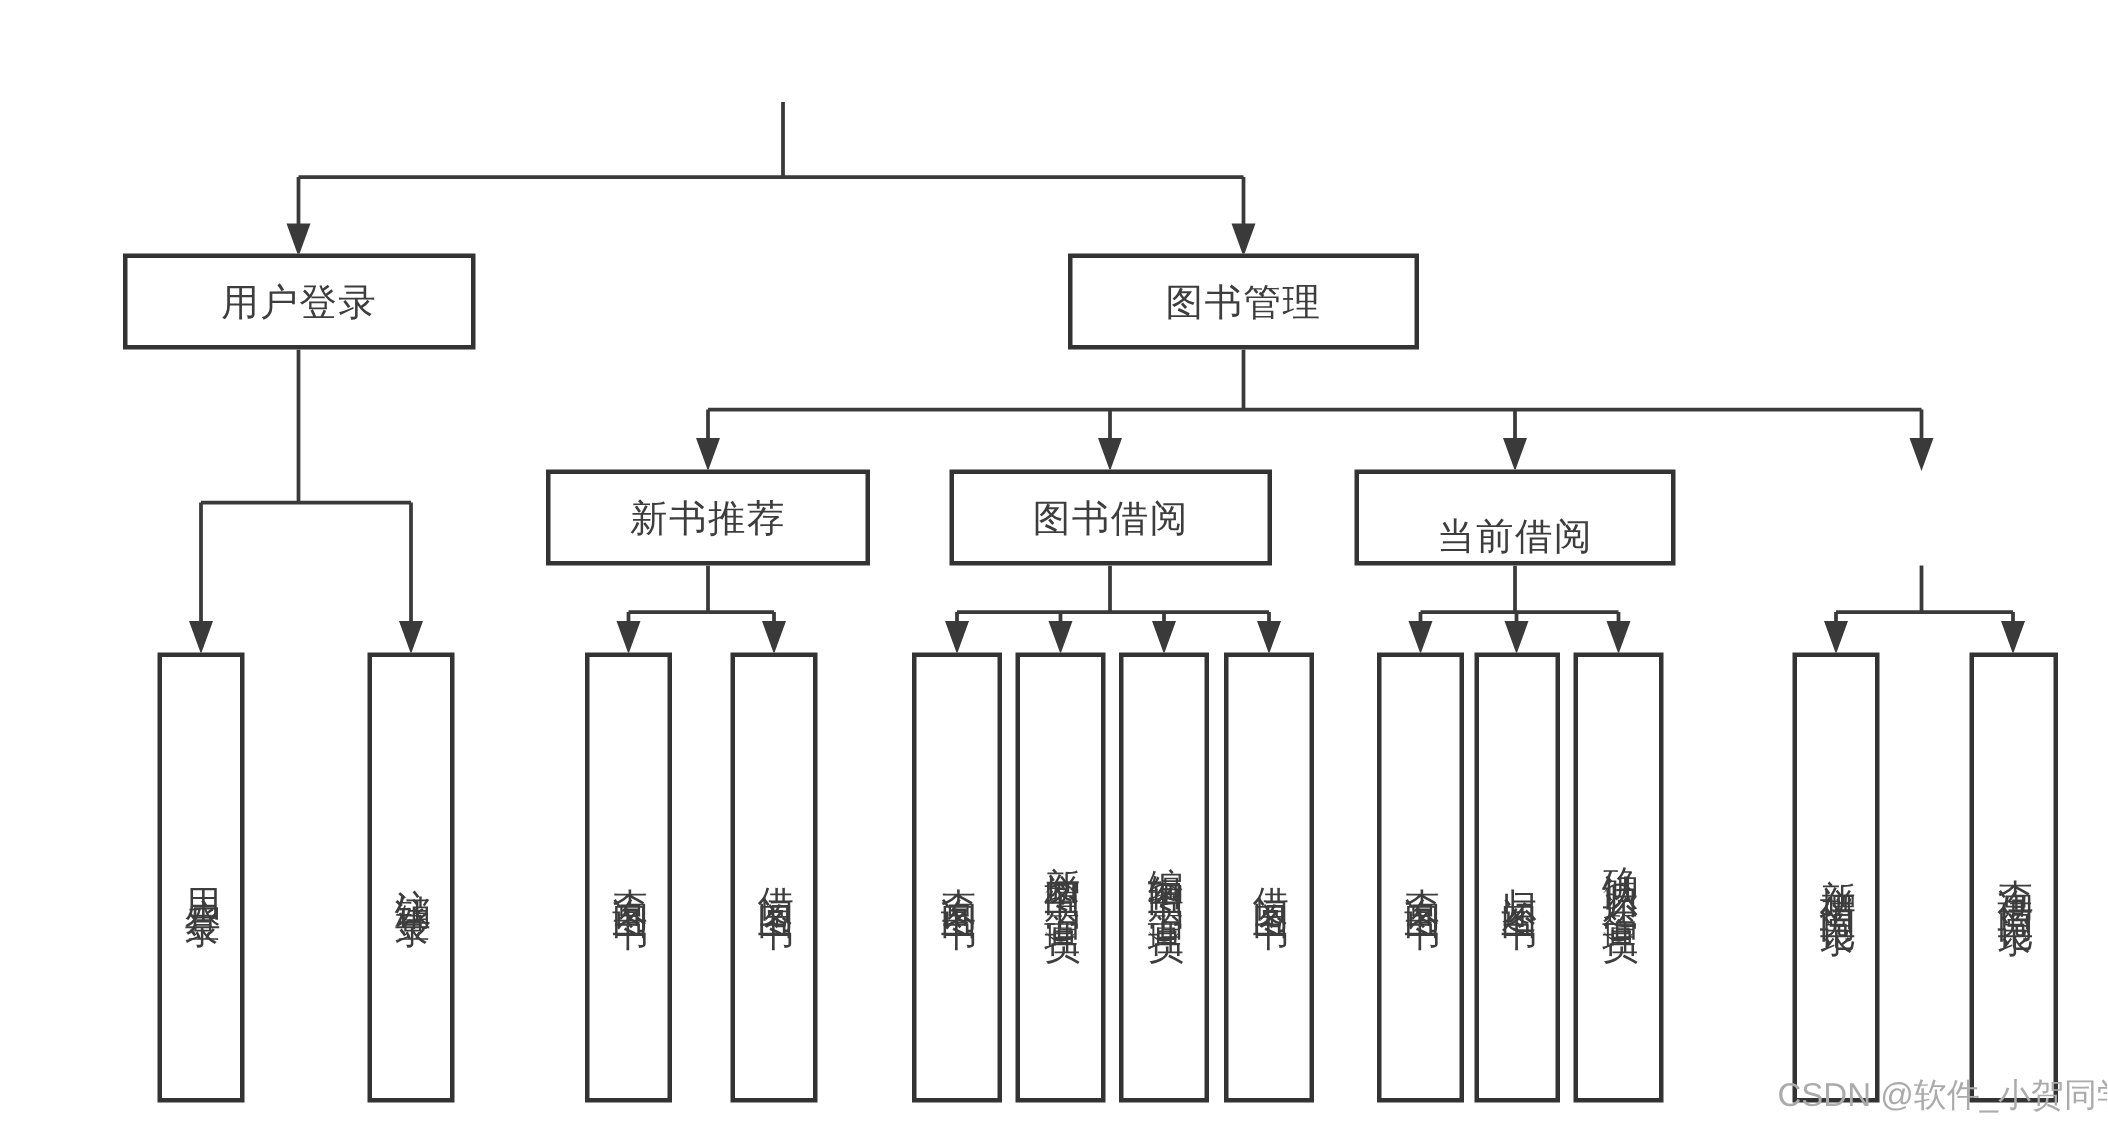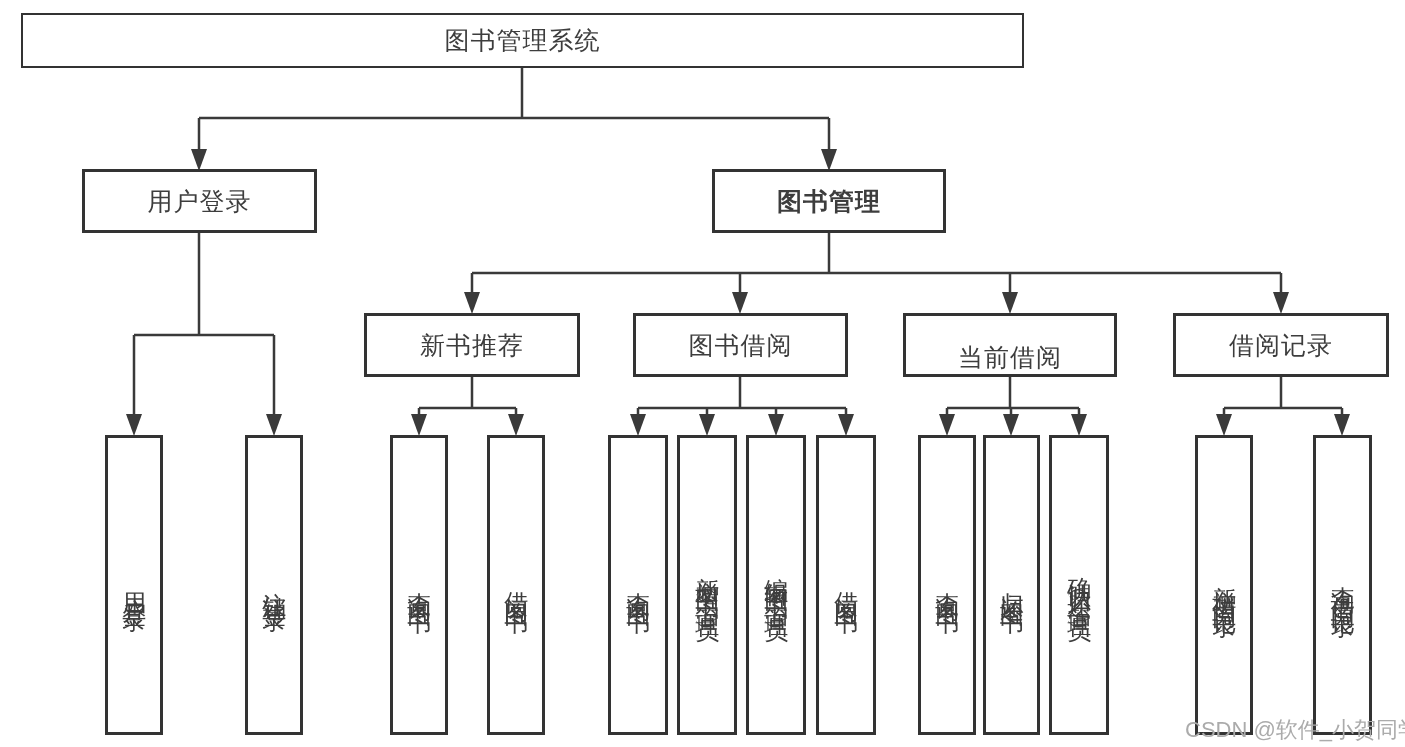--- a/index.html
+++ b/index.html
@@ -87,42 +87,36 @@
     <polygon points="699,414 715,414 707,436"></polygon>
     <polygon points="768,414 784,414 776,436"></polygon>
     <polygon points="838,414 854,414 846,436"></polygon>
     <polygon points="939,414 955,414 947,436"></polygon>
     <polygon points="1003,414 1019,414 1011,436"></polygon>
     <polygon points="1071,414 1087,414 1079,436"></polygon>
     <polygon points="1216,414 1232,414 1224,436"></polygon>
     <polygon points="1334,414 1350,414 1342,436"></polygon>
   </svg>
 
-  <div class="box hbox root-box" style="left:21px; top:13px; width:1003px; height:55px;">
-    <span>图书管理系统</span>
-  </div>
 
   <div class="box hbox" style="left:82px; top:169px; width:235px; height:64px;">
     <span>用户登录</span>
   </div>
-  <div class="box hbox" style="left:712px; top:169px; width:234px; height:64px;font-weight:bold;">
+  <div class="box hbox" style="left:712px; top:169px; width:234px; height:64px;">
     <span>图书管理</span>
   </div>
 
   <div class="box hbox" style="left:364px; top:313px; width:216px; height:64px;">
     <span>新书推荐</span>
   </div>
   <div class="box hbox" style="left:633px; top:313px; width:215px; height:64px;">
     <span>图书借阅</span>
   </div>
   <div class="box hbox" style="left:903px; top:313px; width:214px; height:64px;align-items:flex-end;">
     <span>当前借阅</span>
-  </div>
-  <div class="box hbox" style="left:1173px; top:313px; width:216px; height:64px;">
-    <span>借阅记录</span>
   </div>
 
   <div class="box leaf" style="left:105px; width:58px;">
     <span class="vtext">用户登录</span>
   </div>
   <div class="box leaf" style="left:245px; width:58px;">
     <span class="vtext">注销登录</span>
   </div>
 
   <div class="box leaf" style="left:390px; width:58px;">

